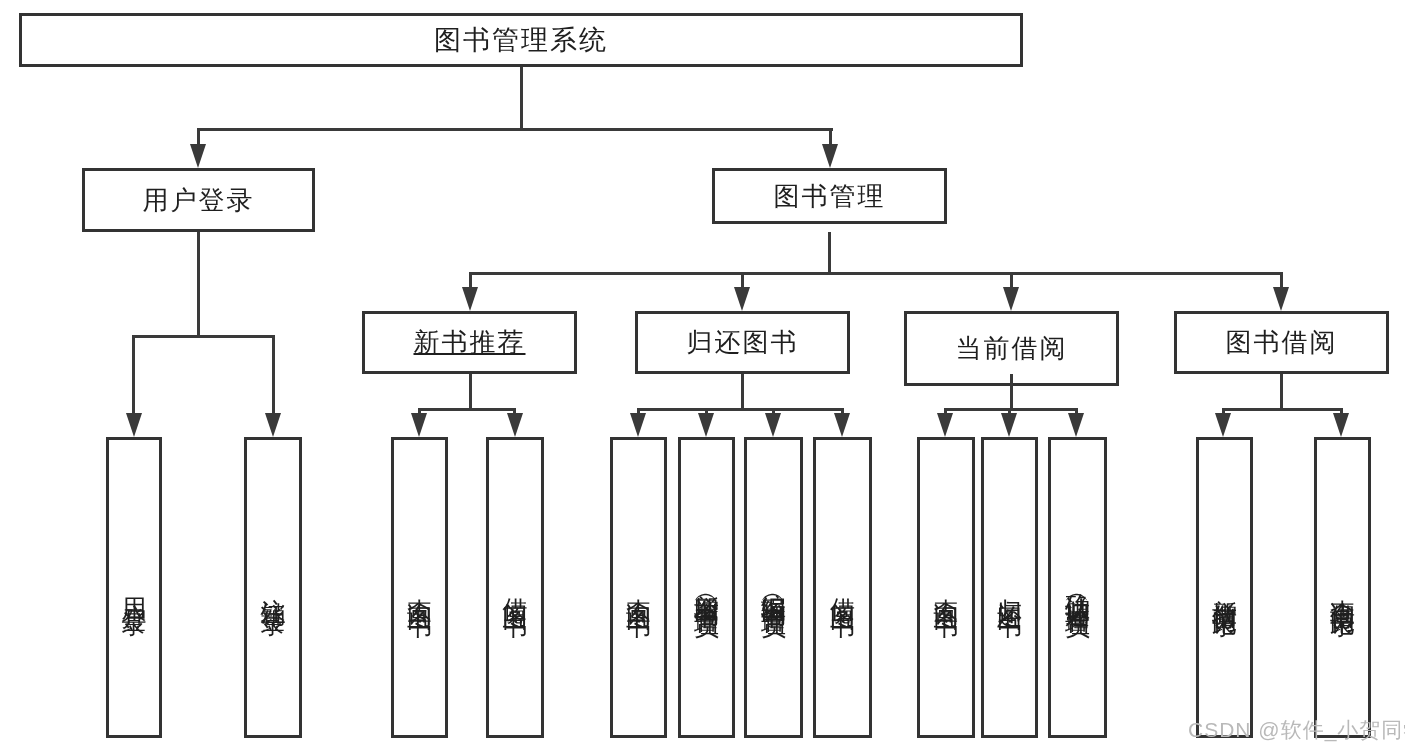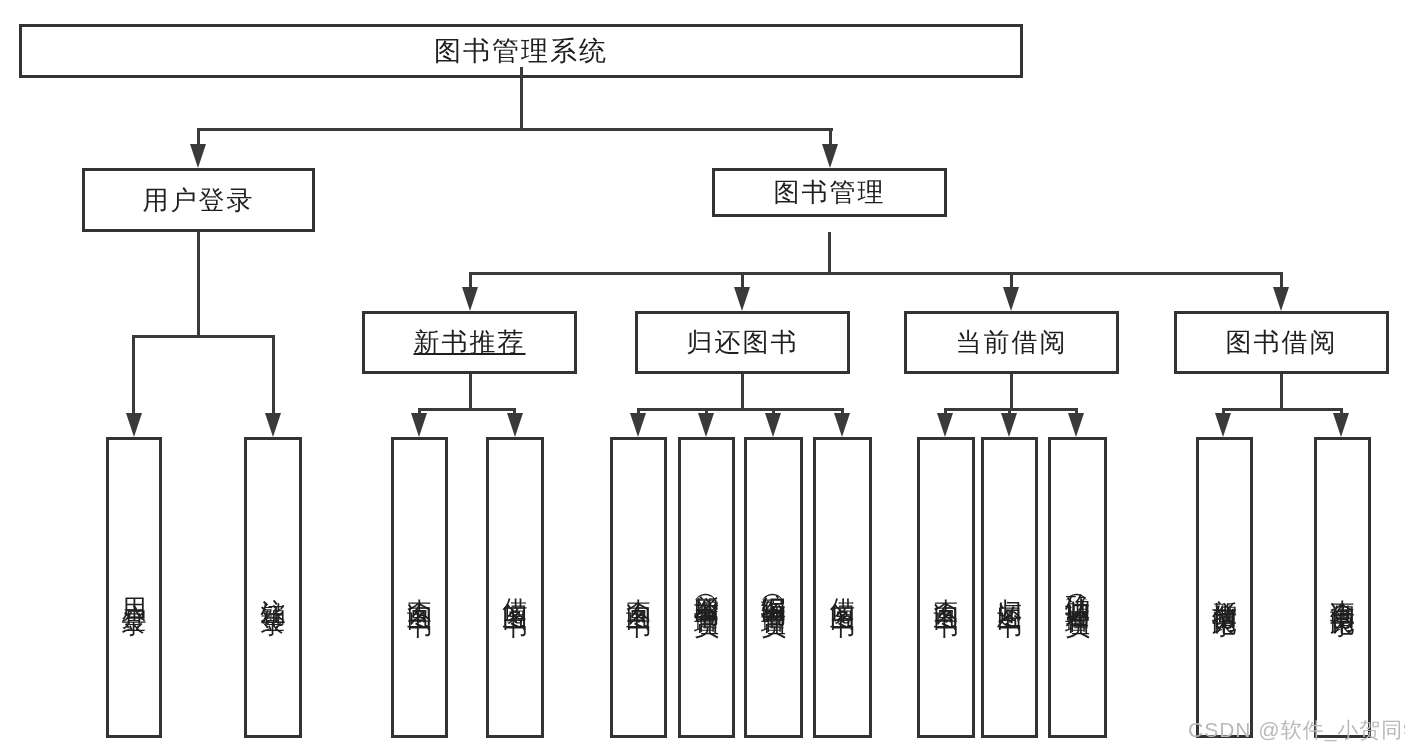--- a/index.html
+++ b/index.html
@@ -36,35 +36,35 @@
   .watermark{
     position:absolute;color:var(--wm,#b9b9b9);font-size:21px;
     letter-spacing:1px;white-space:nowrap;
   }
 </style>
 </head>
 <body>
 
 <div class="stage" style="--line: #3a3a3a; --border: #333333; --text: #1f1f1f; --wm: #b9b9b9;">
 
-  <div class="box root" style="left:19px;top:24px;width:1004px;height:54px;justify-content:center;">
+  <div class="box root" style="left:19px;top:13px;width:1004px;height:54px;justify-content:center;">
     <span>图书管理系统</span>
   </div>
 
   <div class="vline" style="left:520px;top:67px;height:61px;"></div>
   <div class="hline" style="left:197px;top:128px;width:636px;"></div>
   <div class="vline" style="left:197px;top:128px;height:20px;"></div>
   <div class="arrow" style="left:190px;top:144px;"></div>
   <div class="vline" style="left:829px;top:128px;height:20px;"></div>
   <div class="arrow" style="left:822px;top:144px;"></div>
 
   <div class="box" style="left:82px;top:168px;width:233px;height:64px;">
     <span>用户登录</span>
   </div>
-  <div class="box" style="left:712px;top:168px;width:235px;height:49px;">
+  <div class="box" style="left:712px;top:168px;width:235px;height:56px;">
     <span>图书管理</span>
   </div>
 
   <div class="vline" style="left:197px;top:232px;height:103px;"></div>
   <div class="hline" style="left:132px;top:335px;width:143px;"></div>
   <div class="vline" style="left:132px;top:335px;height:82px;"></div>
   <div class="arrow" style="left:126px;top:413px;"></div>
   <div class="vline" style="left:272px;top:335px;height:82px;"></div>
   <div class="arrow" style="left:265px;top:413px;"></div>
 
@@ -78,21 +78,21 @@
   <div class="arrow" style="left:1003px;top:287px;"></div>
   <div class="vline" style="left:1280px;top:272px;height:20px;"></div>
   <div class="arrow" style="left:1273px;top:287px;"></div>
 
   <div class="box" style="left:362px;top:311px;width:215px;height:63px;text-decoration:underline;">
     <span>新书推荐</span>
   </div>
   <div class="box" style="left:635px;top:311px;width:215px;height:63px;">
     <span>归还图书</span>
   </div>
-  <div class="box" style="left:904px;top:311px;width:215px;height:63px;">
+  <div class="box" style="left:904px;top:311px;width:215px;height:75px;">
     <span>当前借阅</span>
   </div>
   <div class="box" style="left:1174px;top:311px;width:215px;height:63px;">
     <span>图书借阅</span>
   </div>
 
   <div class="vline" style="left:469px;top:374px;height:34px;"></div>
   <div class="hline" style="left:418px;top:408px;width:98px;"></div>
   <div class="vline" style="left:418px;top:408px;height:12px;"></div>
   <div class="arrow" style="left:411px;top:413px;"></div>

